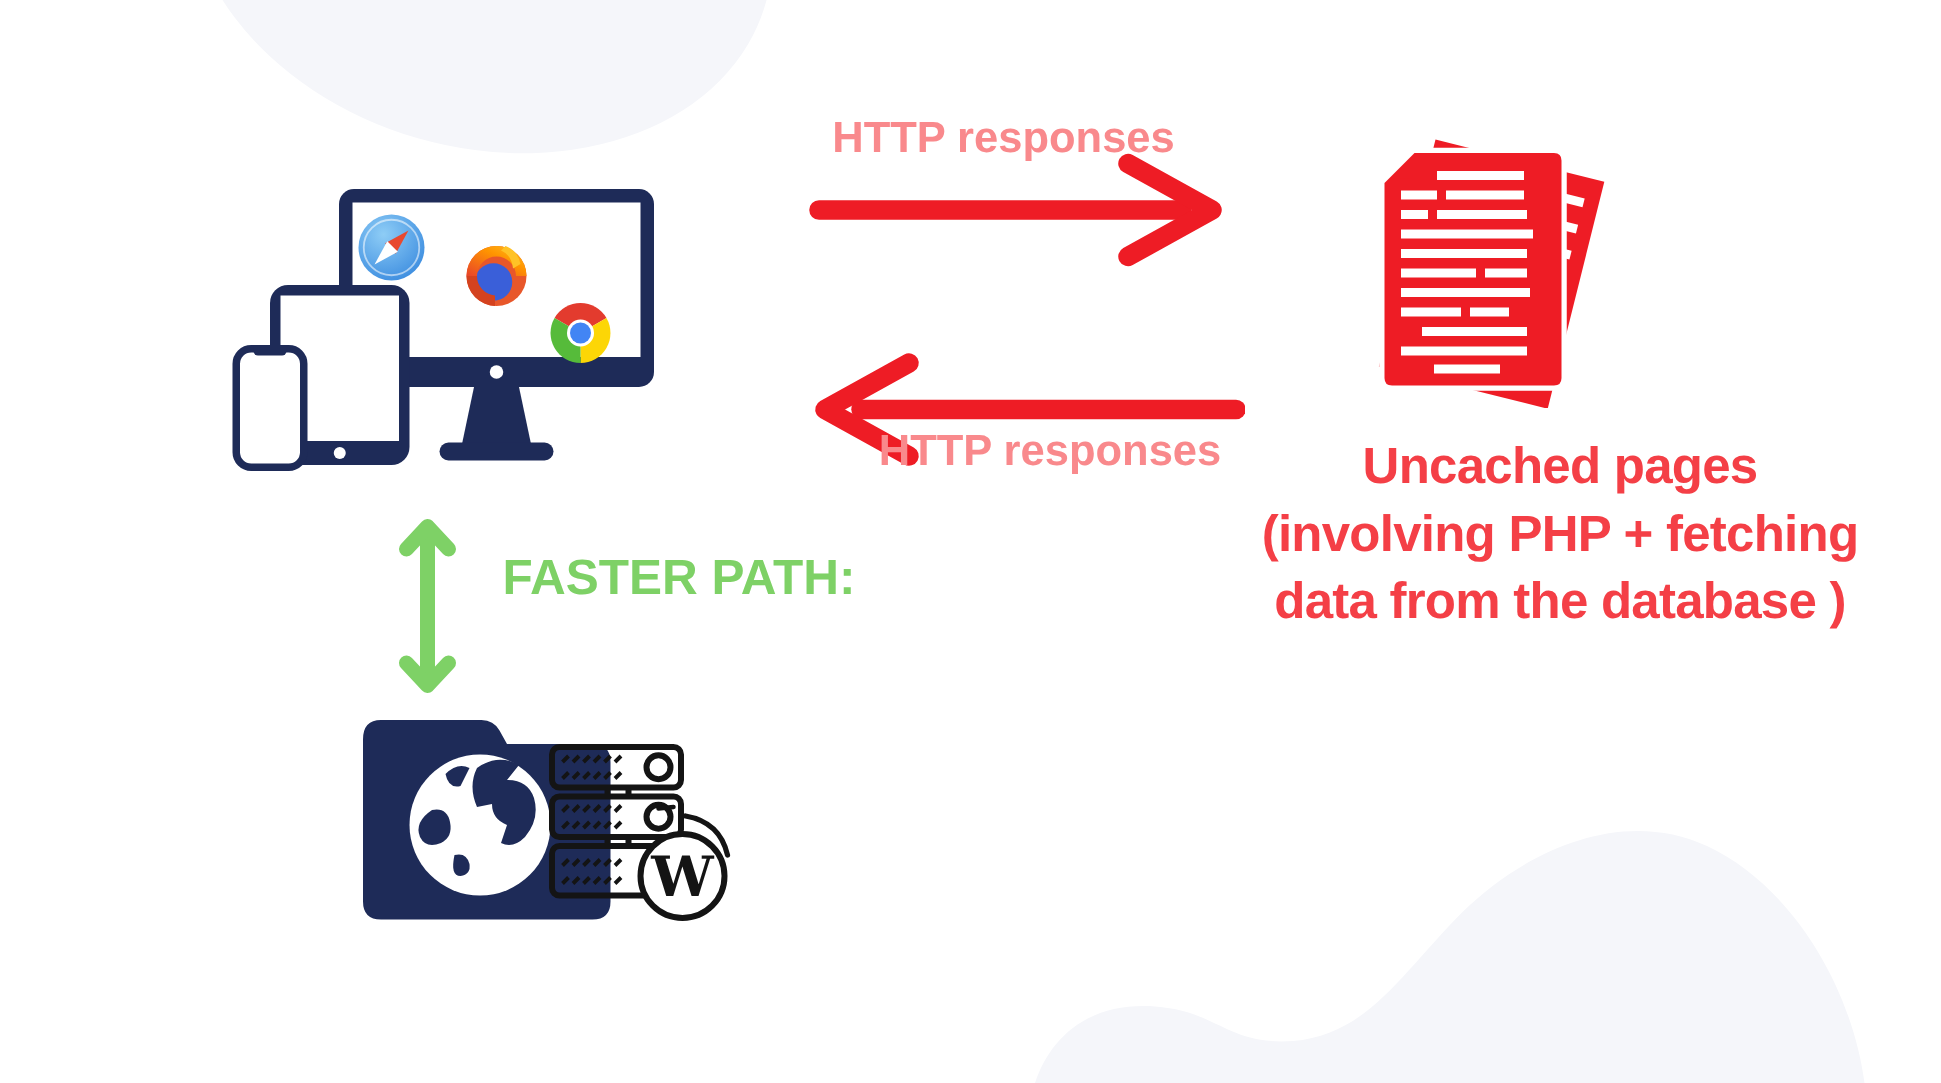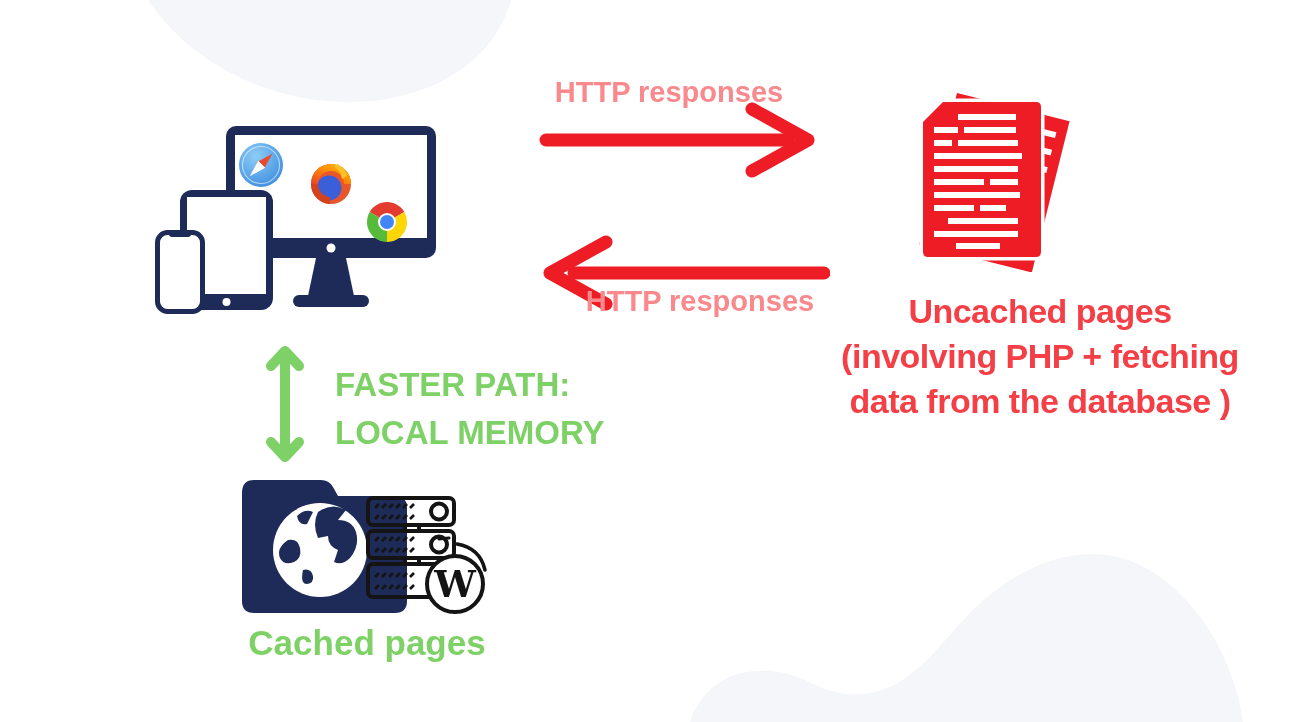--- a/index.html
+++ b/index.html
@@ -161,21 +161,20 @@
   <svg class="abs" style="left:262px;top:346px;" width="46" height="116" viewBox="0 0 46 116">
     <g stroke="var(--green)" stroke-width="10" stroke-linecap="round" stroke-linejoin="round" fill="none">
       <line x1="23" y1="13" x2="23" y2="103"></line>
       <polyline points="9,20 23,5 37,20"></polyline>
       <polyline points="9,96 23,111 37,96"></polyline>
     </g>
   </svg>
 
   <div class="abs label green-text" style="left:311px;top:361px;">
     <div>FASTER PATH:</div>
-    <div>LOCAL MEMORY</div>
   </div>
 
   <svg class="abs" style="left:233px;top:470px;" width="262" height="152" viewBox="0 0 262 152">
     <g>
       <path d="M9,23 Q9,10 21,10 H88 Q96,10 100,17 L105,26 H162 Q174,26 174,38 V131 Q174,143 162,143 H21 Q9,143 9,131 Z" class="f-navy"></path>
     </g>
     <g>
       <circle cx="87" cy="80" r="47" fill="#ffffff"></circle>
       <path d="M85,42 q14,-10 28,-2 l-8,10 q14,0 18,12 q4,14 -6,26 q-8,8 -16,4 l4,-12 q-10,-4 -10,-14 l-10,2 q-6,-14 0,-26 z" class="f-navy"></path>
       <path d="M55,70 q10,-2 12,8 q2,10 -6,14 q-10,4 -14,-4 q-4,-10 8,-18 z" class="f-navy"></path>
@@ -239,16 +238,15 @@
     </g>
     <g>
       <path d="M206,69 l10,-1" fill="none" class="s-ink" stroke-width="3" stroke-linecap="round"></path>
       <path d="M224,74 Q247,78 252,100" fill="none" class="s-ink" stroke-width="3.5" stroke-linecap="round"></path>
       <circle cx="222" cy="114" r="28" fill="#ffffff" class="s-ink" stroke-width="4"></circle>
       <text x="222" y="127" text-anchor="middle" style="font-family:'DejaVu Serif', serif;font-weight:700;font-size:37px;fill:var(--ink);">W</text>
     </g>
   </svg>
 
   <div class="abs label t-center" style="left:14px;top:623px;width:706px;">
-    <div class="cached-title">Cached pages</div>
   </div>
 
 </div>
 
 </body></html>

